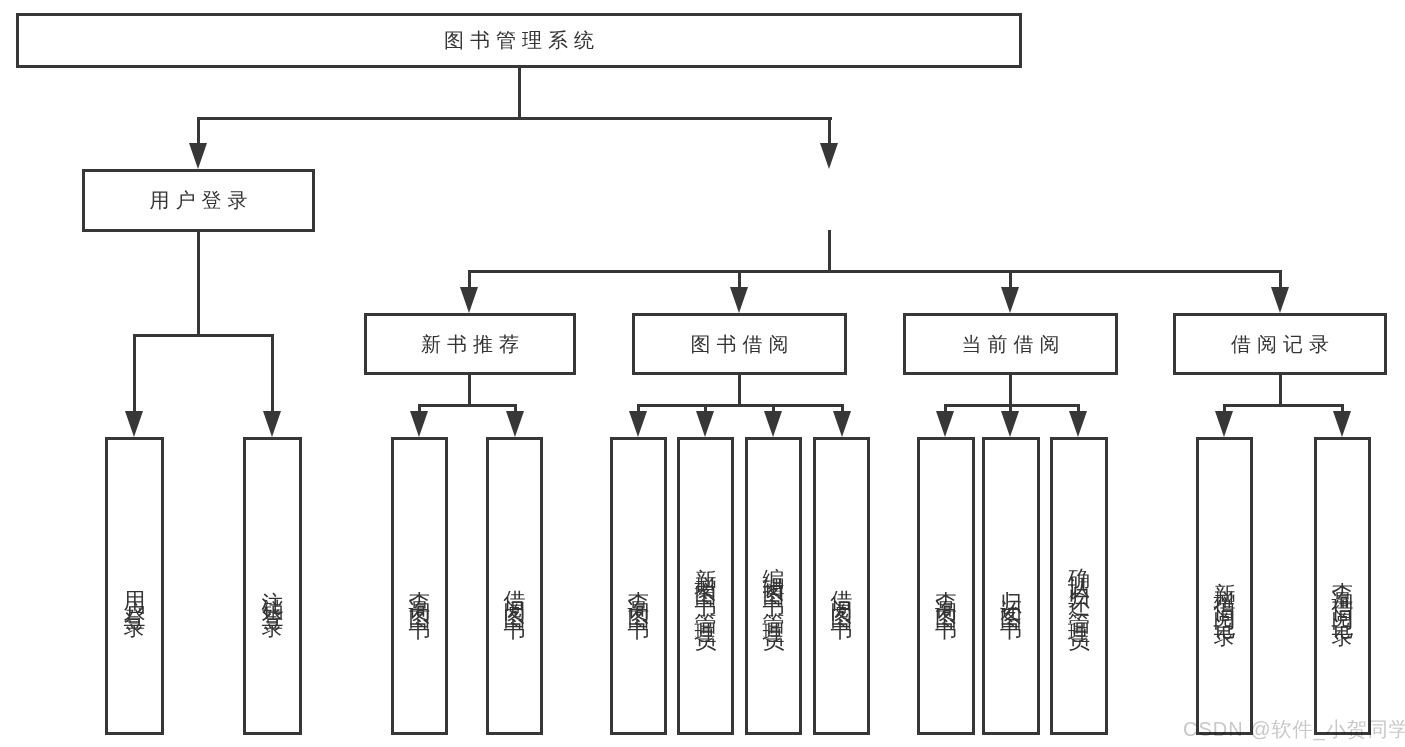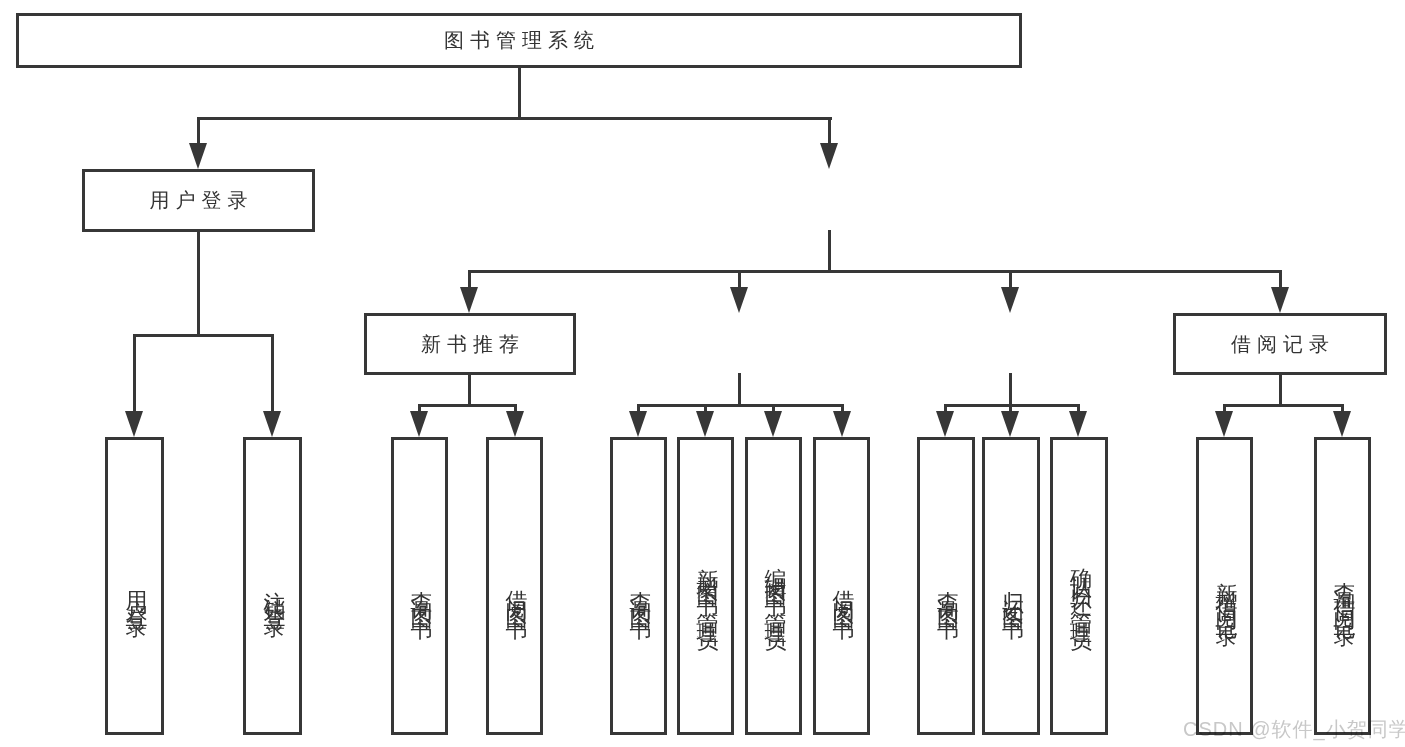--- a/index.html
+++ b/index.html
@@ -15,21 +15,21 @@
   }
   .stage{position:absolute;inset:0;}
   
   .node{
     position:absolute;background:var(--box-fill);
     border:3px solid var(--line);
     display:flex;align-items:center;justify-content:center;
   }
   .node .lbl{
     font-size:20px;letter-spacing:6px;padding-left:6px;
-    color:var(--text);white-space:nowrap;font-family:Liberation Mono, monospace;
+    color:var(--text);white-space:nowrap;
   }
   .leaf .lbl{
     writing-mode:vertical-rl;text-orientation:mixed;
     font-size:22px;letter-spacing:9px;padding:9px 0 0 0;
     line-height:1;white-space:nowrap;
   }
   
   .ln{position:absolute;background:var(--line);}
   .arrow{
     position:absolute;width:0;height:0;
@@ -111,20 +111,26 @@
     <span class="lbl">图书管理系统</span>
   </div>
 
   <div class="node" style="left:82px;top:169px;width:233px;height:63px">
     <span class="lbl">用户登录</span>
   </div>
 
   <div class="node" style="left:364px;top:313px;width:212px;height:62px">
     <span class="lbl">新书推荐</span>
   </div>
+  <div class="node" style="left:632px;top:313px;width:215px;height:62px">
+    <span class="lbl">图书借阅</span>
+  </div>
+  <div class="node" style="left:903px;top:313px;width:215px;height:62px">
+    <span class="lbl">当前借阅</span>
+  </div>
   <div class="node" style="left:1173px;top:313px;width:214px;height:62px">
     <span class="lbl">借阅记录</span>
   </div>
 
   <div class="node leaf" style="left:105px;top:437px;width:59px;height:298px">
     <span class="lbl">用户登录</span>
   </div>
   <div class="node leaf" style="left:243px;top:437px;width:59px;height:298px">
     <span class="lbl">注销登录</span>
   </div>

